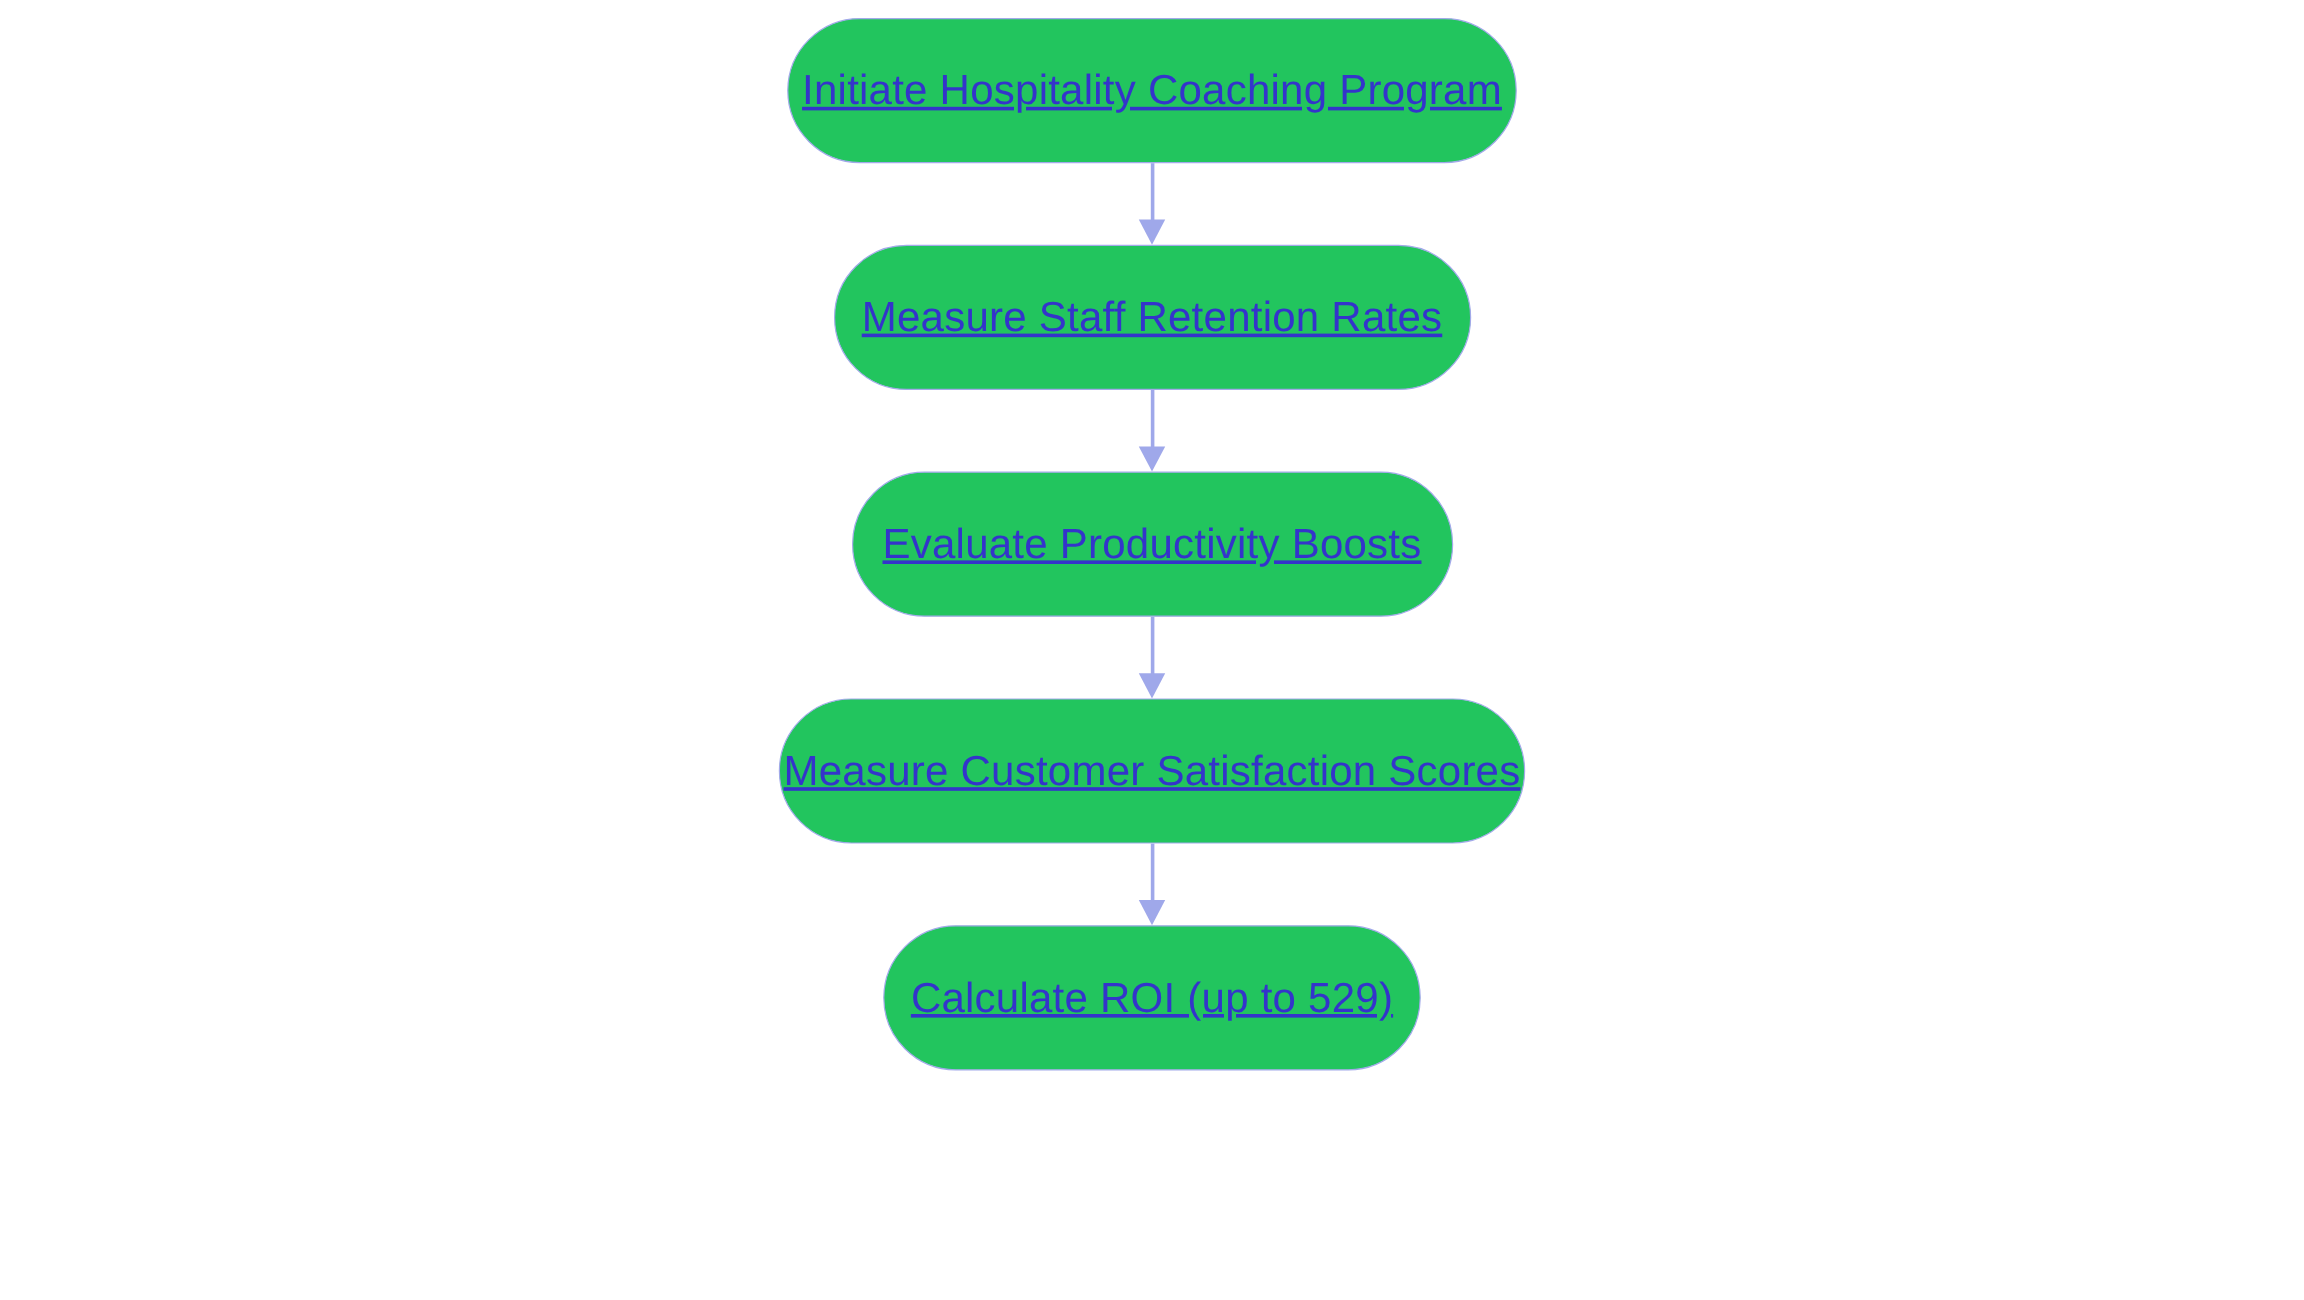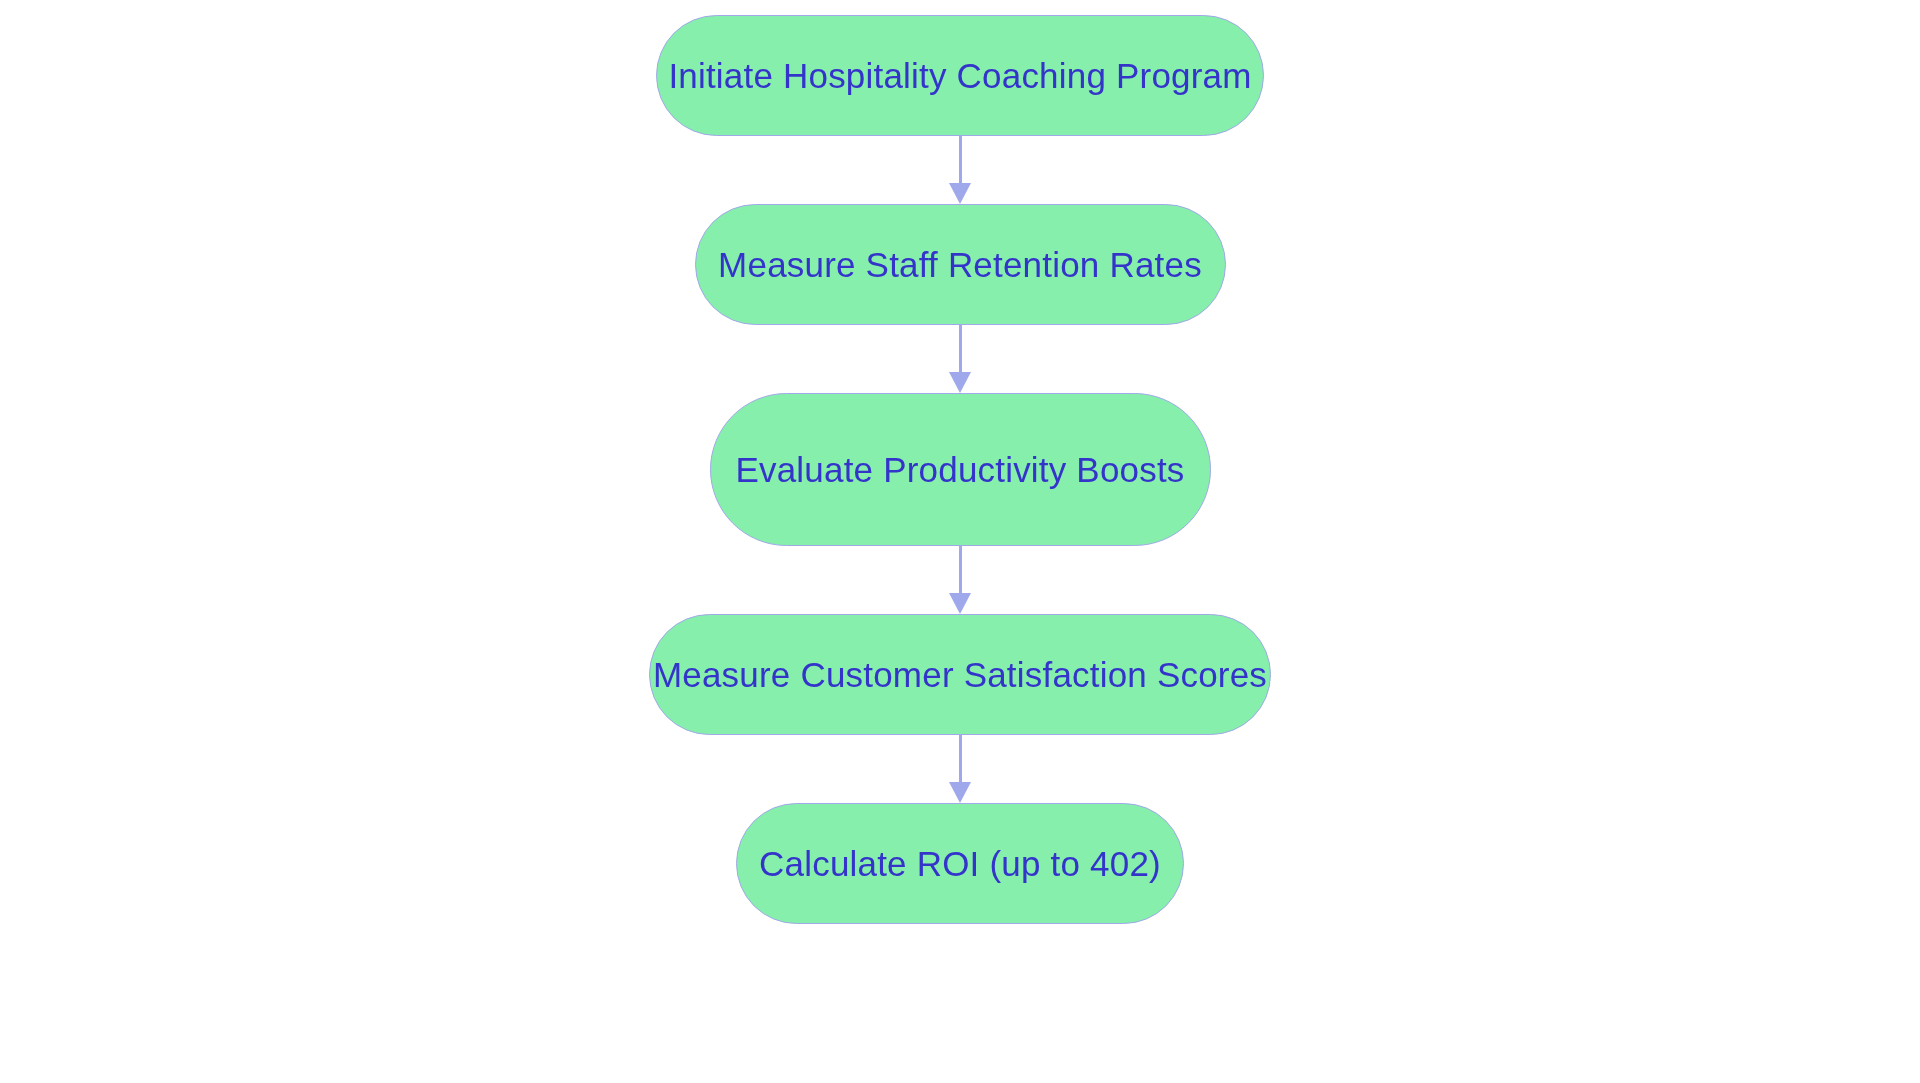--- a/index.html
+++ b/index.html
@@ -32,39 +32,40 @@
     flex-direction: column;
     align-items: center;
     justify-content: flex-start;
   }
 
   .node {
     box-sizing: border-box;
     display: flex;
     align-items: center;
     justify-content: center;
-    background: #86efac;
+    background: #22c55e;
     border: 1.6px solid #a2a9e9;
     border-radius: 999px;
     color: #3434cb;
     font-family: "Liberation Sans", sans-serif;
     font-weight: 400;
     letter-spacing: 0.2px;
     white-space: nowrap;
+    text-decoration: underline;
   }
 
   .node-label {
     display: block;
     line-height: 1;
   }
 
   
   .node-0 { width: 608px; height: 121px; font-size: 35px; margin-top: 15px; }
   .node-1 { width: 531px; height: 121px; font-size: 35px; }
-  .node-2 { width: 501px; height: 153px; font-size: 35px; }
+  .node-2 { width: 501px; height: 121px; font-size: 35px; }
   .node-3 { width: 622px; height: 121px; font-size: 35px; }
   .node-4 { width: 448px; height: 121px; font-size: 35px; }
 
   .connector {
     position: relative;
     width: 24px;
     display: flex;
     flex-direction: column;
     align-items: center;
     justify-content: flex-start;
@@ -124,17 +125,17 @@
     <div class="node node-3">
       <span class="node-label">Measure Customer Satisfaction Scores</span>
     </div>
 
     <div class="connector connector-3">
       <div class="connector-line"></div>
       <div class="connector-head"></div>
     </div>
 
     <div class="node node-4">
-      <span class="node-label">Calculate ROI (up to 402)</span>
+      <span class="node-label">Calculate ROI (up to 529)</span>
     </div>
 
   </div>
 </div>
 
 </body></html>

